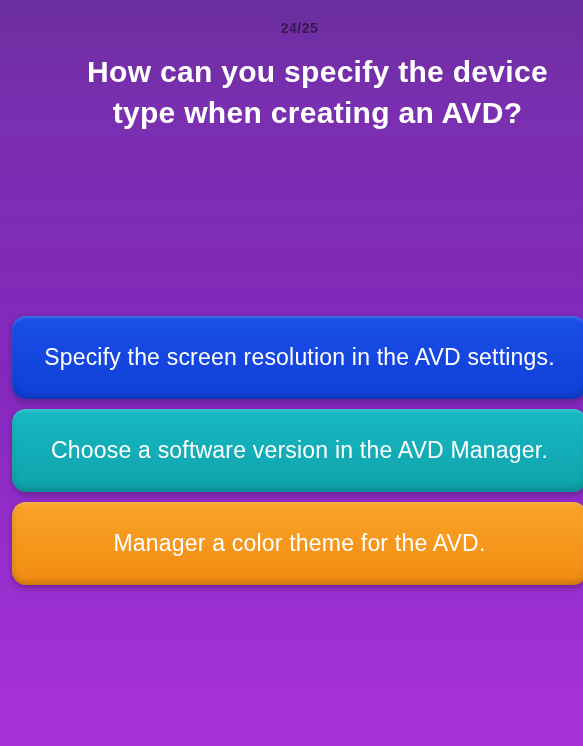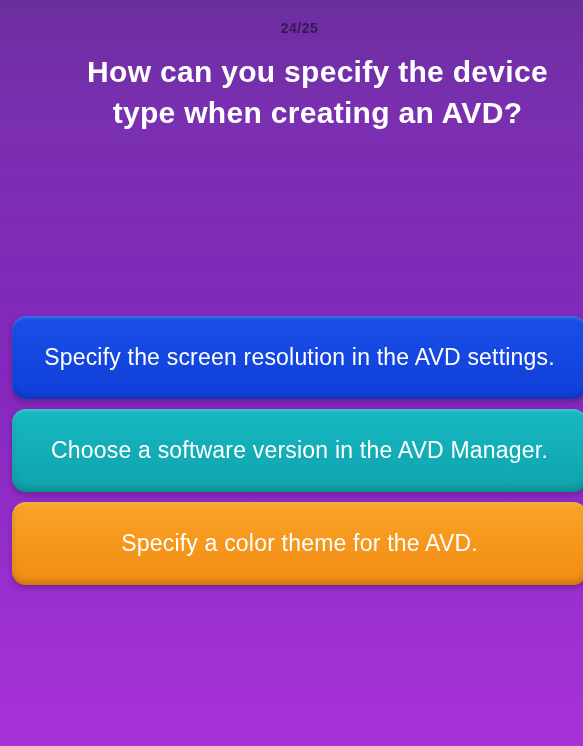--- a/index.html
+++ b/index.html
@@ -62,15 +62,15 @@
 <div class="question">How can you specify the device type when creating an AVD?</div>
 
 <div class="options">
   <div class="option opt-blue">
     <span>Specify the screen resolution in the AVD settings.</span>
   </div>
   <div class="option opt-teal">
     <span>Choose a software version in the AVD Manager.</span>
   </div>
   <div class="option opt-orange">
-    <span>Specify a color theme for the AVD.</span>
+    <span>Manager a color theme for the AVD.</span>
   </div>
 </div>
 
 </body></html>

